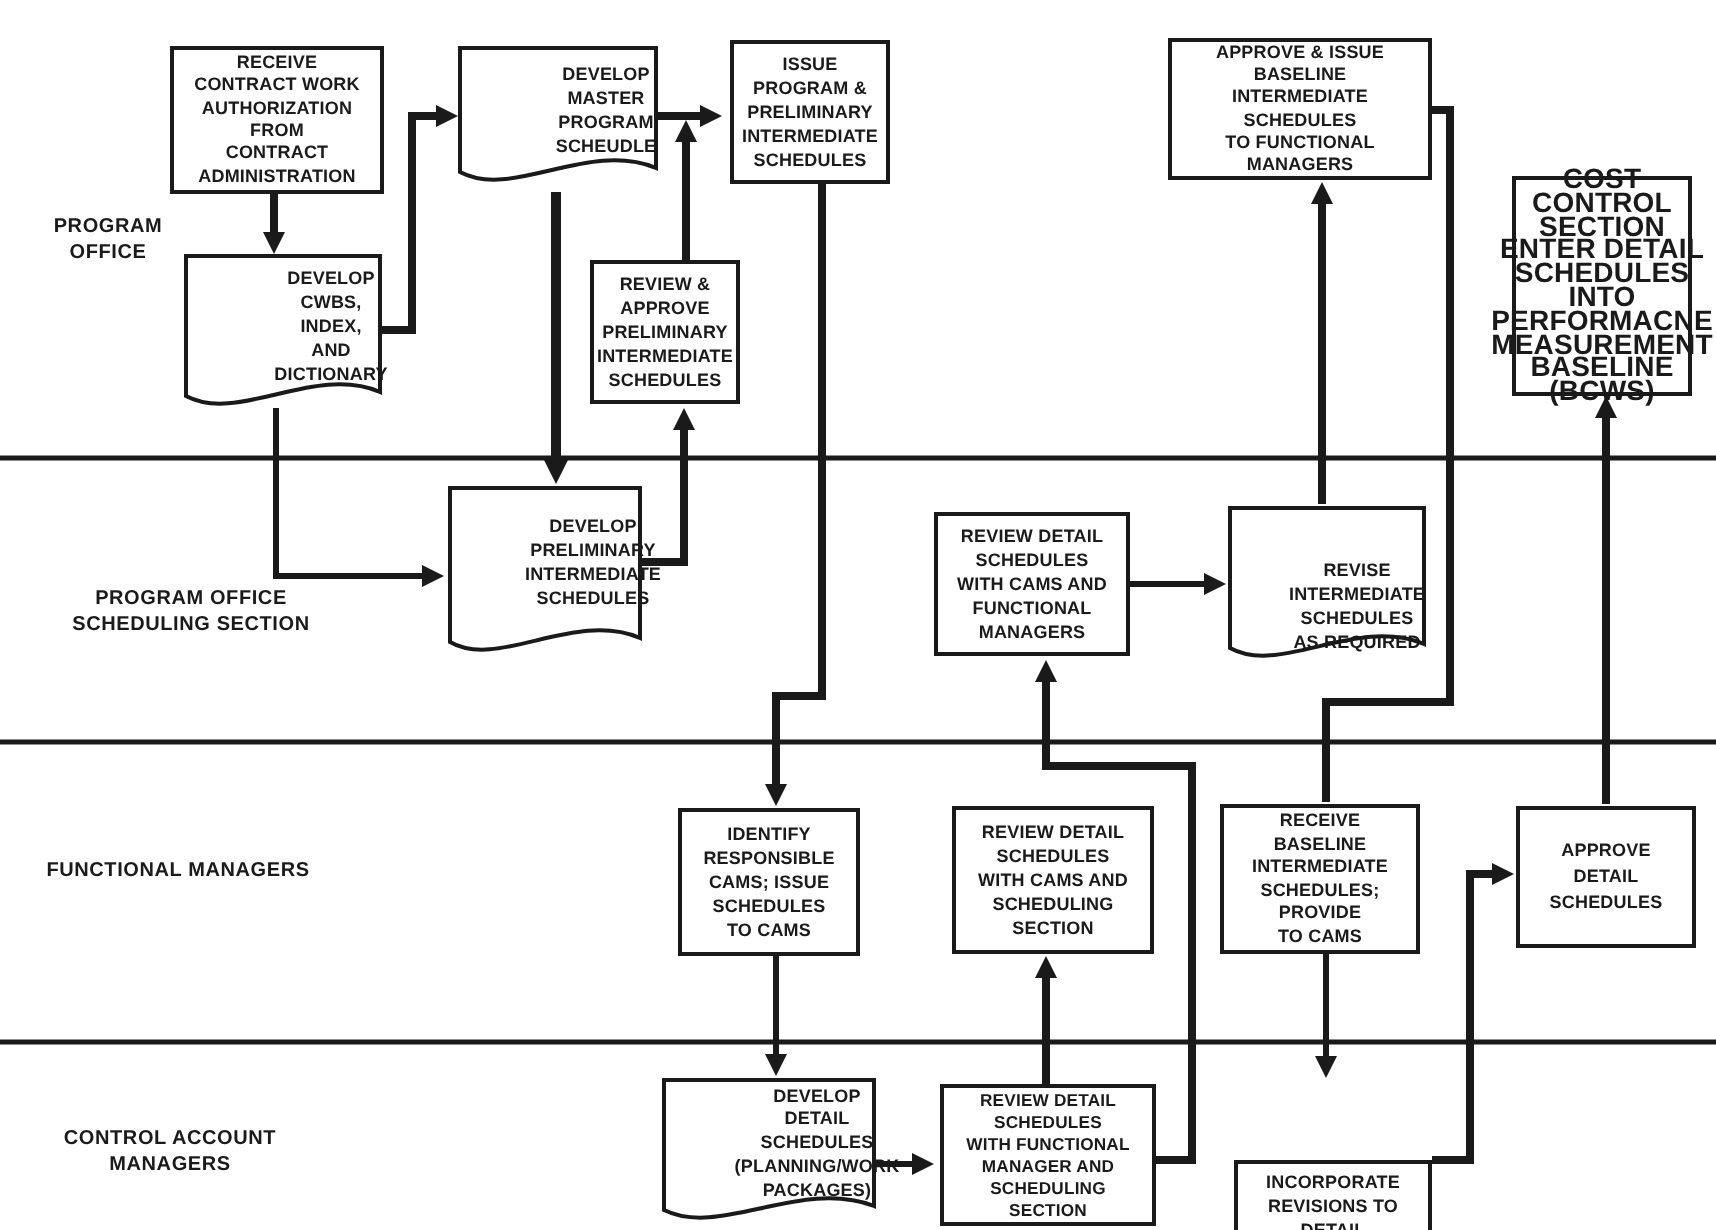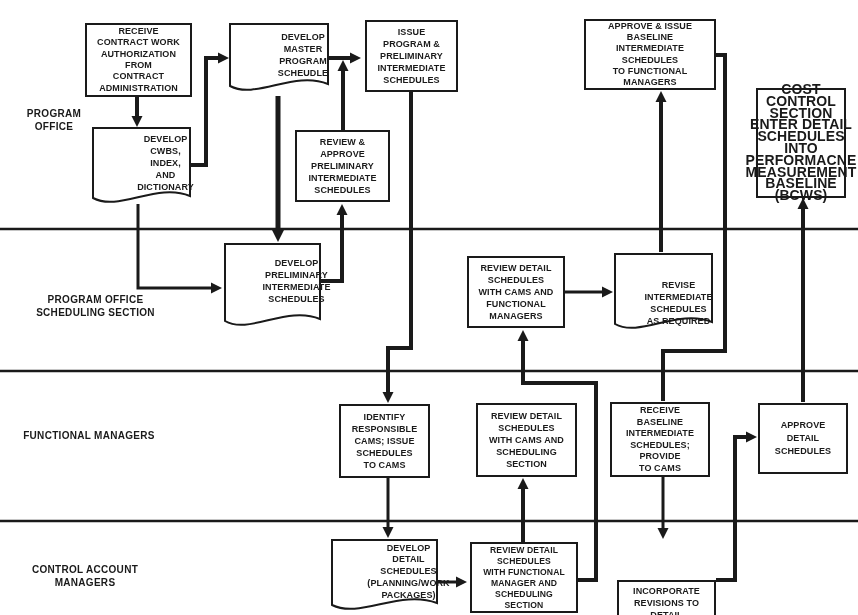--- a/index.html
+++ b/index.html
@@ -98,26 +98,26 @@
 CONTRACT
 ADMINISTRATION</div>
   <div class="node doc-label" style="left:93px;top:129px;width:97px;height:68px;line-height:12px;">DEVELOP
 CWBS, INDEX,
 AND
 DICTIONARY</div>
   <div class="node doc-label" style="left:230px;top:25px;width:98px;height:60px;line-height:12px;">DEVELOP
 MASTER
 PROGRAM
 SCHEUDLE</div>
-  <div class="node rect" style="left:365px;top:20px;width:93px;height:72px;line-height:12px;">ISSUE
+  <div class="node rect" style="left:365px;top:20px;width:80px;height:72px;line-height:12px;">ISSUE
 PROGRAM &amp;
 PRELIMINARY
 INTERMEDIATE
 SCHEDULES</div>
-  <div class="node rect" style="left:295px;top:130px;width:95px;height:72px;line-height:12px;text-align:center;">REVIEW &amp;
+  <div class="node rect" style="left:295px;top:130px;width:75px;height:72px;line-height:12px;text-align:center;">REVIEW &amp;
 APPROVE
 PRELIMINARY
 INTERMEDIATE
 SCHEDULES</div>
   <div class="node rect" style="left:584px;top:19px;width:132px;height:71px;line-height:11.3px;">APPROVE &amp; ISSUE
 BASELINE
 INTERMEDIATE
 SCHEDULES
 TO FUNCTIONAL
 MANAGERS</div>

